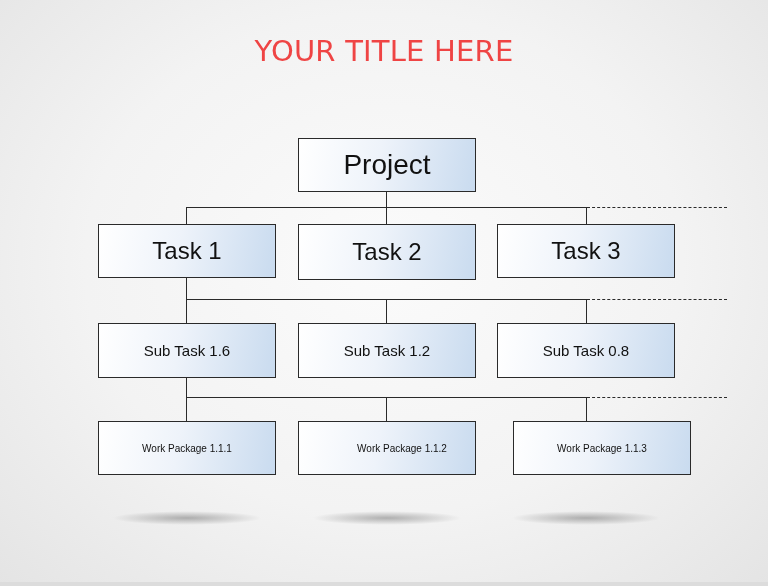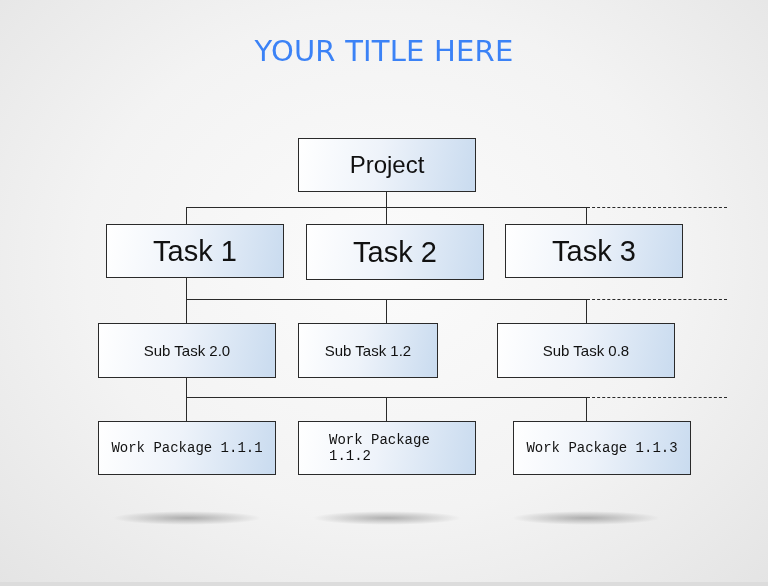--- a/index.html
+++ b/index.html
@@ -3,31 +3,31 @@
 <meta charset="utf-8">
 <style>
   html, body { margin:0; padding:0; }
   body {
     width:768px; height:586px; position:relative; overflow:hidden;
     background: radial-gradient(ellipse at 50% 45%, #fbfbfb 0%, #f3f3f3 55%, #e4e4e4 100%);
     font-family: "Liberation Sans", sans-serif;
   }
   .title {
     position:absolute; left:0; top:34px; width:768px; text-align:center;
-    font-family: "DejaVu Sans", sans-serif; font-size:29px; color:#3b82f6; letter-spacing:0.2px;
+    font-family: "DejaVu Sans", sans-serif; font-size:29px; color:#ef4444; letter-spacing:0.2px;
   }
   .box {
     position:absolute; box-sizing:border-box; border:1.5px solid #2a2a2a;
     background: linear-gradient(100deg, #ffffff 0%, #eef3fa 45%, #c9dbef 100%);
     display:flex; align-items:center; justify-content:center; color:#111;
   }
-  .lvl0 { font-size:24px; }
-  .lvl1 { font-size:29px;margin-left:8px; }
+  .lvl0 { font-size:28px; }
+  .lvl1 { font-size:24px; }
   .lvl2 { font-size:15px; }
-  .lvl3 { font-size:14px;font-family:Liberation Mono, monospace; }
+  .lvl3 { font-size:10px; }
   .hline { position:absolute; height:0; border-top:1.5px solid #2a2a2a; }
   .vline { position:absolute; width:0; border-left:1.5px solid #2a2a2a; }
   .dline { position:absolute; height:0; border-top:1.5px dashed #2a2a2a; }
   .shadow {
     position:absolute; width:150px; height:14px; border-radius:50%;
     background: radial-gradient(ellipse at center, rgba(0,0,0,0.28) 0%, rgba(0,0,0,0.10) 45%, rgba(0,0,0,0) 70%);
   }
   .bottom-bar {
     position:absolute; left:0; bottom:0; width:768px; height:4px;
     background:#dcdcdc;
@@ -65,23 +65,23 @@
   <span>Task 1</span>
 </div>
 <div class="box lvl1" style="left:298px; top:224px; width:178px; height:56px;">
   <span>Task 2</span>
 </div>
 <div class="box lvl1" style="left:497px; top:224px; width:178px; height:54px;">
   <span>Task 3</span>
 </div>
 
 <div class="box lvl2" style="left:98px; top:323px; width:178px; height:55px;">
-  <span>Sub Task 2.0</span>
+  <span>Sub Task 1.6</span>
 </div>
-<div class="box lvl2" style="left:298px; top:323px; width:140px; height:55px;">
+<div class="box lvl2" style="left:298px; top:323px; width:178px; height:55px;">
   <span>Sub Task 1.2</span>
 </div>
 <div class="box lvl2" style="left:497px; top:323px; width:178px; height:55px;">
   <span>Sub Task 0.8</span>
 </div>
 
 <div class="box lvl3" style="left:98px; top:421px; width:178px; height:54px;">
   <span>Work Package 1.1.1</span>
 </div>
 <div class="box lvl3" style="left:298px; top:421px; width:178px; height:54px;padding-left:30px;">

